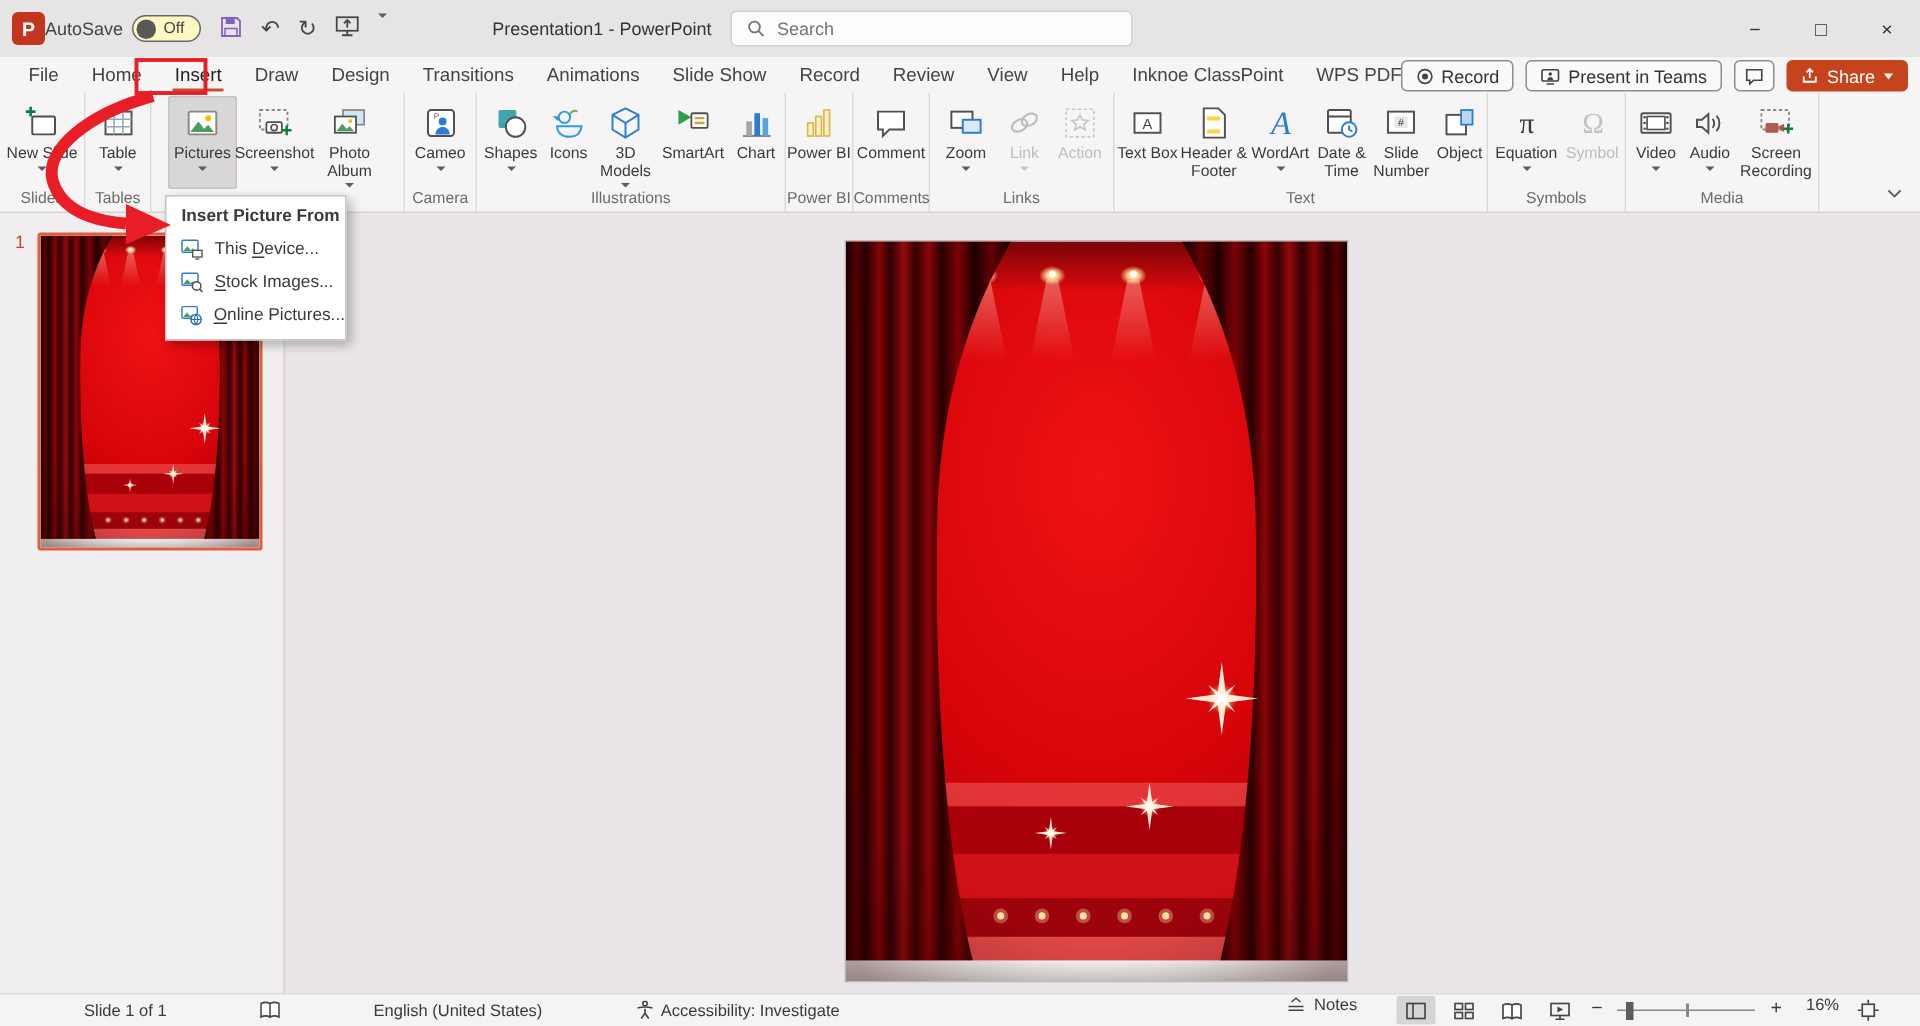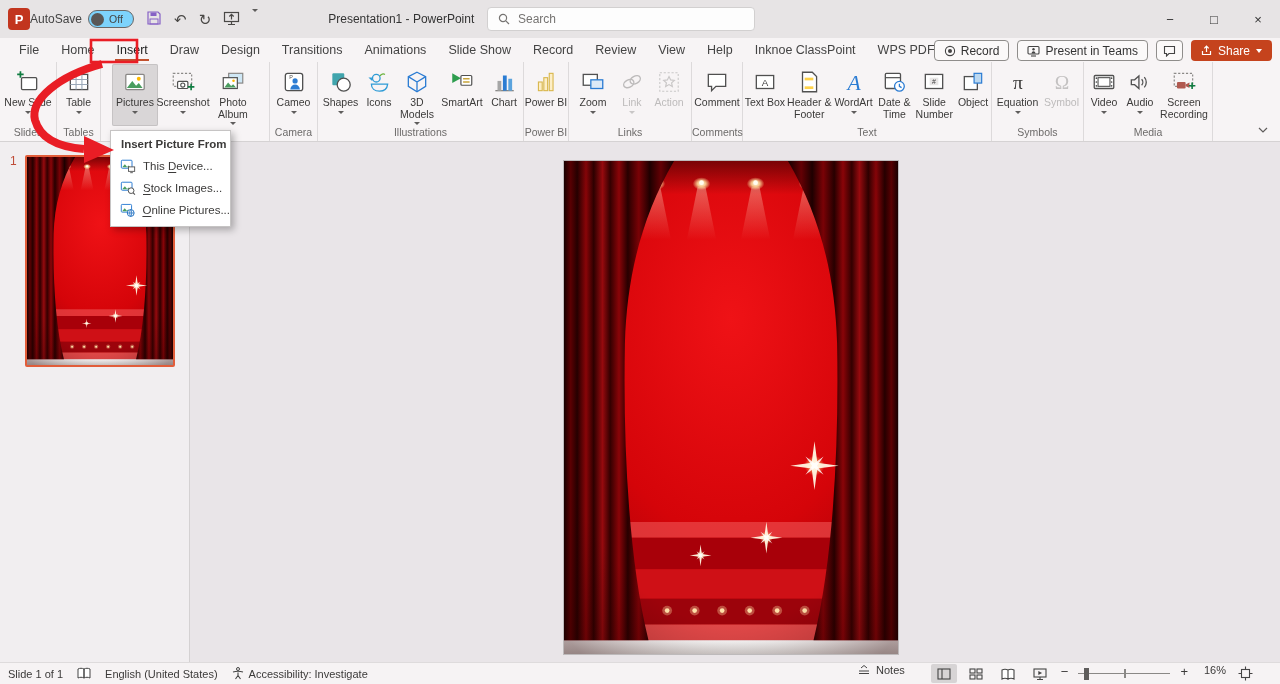--- a/index.html
+++ b/index.html
@@ -4,21 +4,21 @@
 <style>
   * { margin:0; padding:0; box-sizing:border-box; }
   html,body { width:1280px; height:684px; overflow:hidden; }
   body { font-family:"Liberation Sans", sans-serif; position:relative; background:#e9e5e8; color:#3b3a39; user-select:none; }
 
   
   .titlebar { position:absolute; left:0; top:0; width:1280px; height:38px; background:#e7e4e5; display:flex; align-items:center; }
   .applogo { width:22px; height:22px; margin-left:8px; border-radius:4px; background:#c2351e; color:#fff; font-weight:bold; font-size:13px; display:flex; align-items:center; justify-content:center; }
   .qat { display:flex; align-items:center; gap:12px; font-size:12px; color:#444; }
   .autosave { display:flex; align-items:center; gap:6px; }
-  .toggle { width:46px; height:18px; border:1px solid #6a6867; border-radius:10px; background:#7dd3fc; display:flex; align-items:center; padding:0 5px 0 2px; gap:5px; }
+  .toggle { width:46px; height:18px; border:1px solid #6a6867; border-radius:10px; background:#fef9c3; display:flex; align-items:center; padding:0 5px 0 2px; gap:5px; }
   .knob { width:13px; height:13px; border-radius:50%; background:#5a5857; }
   .toggle-label { font-size:10.5px; color:#444; }
   .qbtn { font-size:15px; color:#4a4846; line-height:1; cursor:default; }
   .title-text { font-size:12px; color:#333; margin-left:70px; white-space:nowrap; }
   .searchbox { position:absolute; left:487px; top:7px; width:268px; height:24px; background:#fdfdfd; border:1px solid #d2d0d0; border-radius:4px; display:flex; align-items:center; padding-left:10px; gap:8px; }
   .searchbox .ph { font-size:12px; color:#767472; }
   .winctl { position:absolute; right:0; top:0; height:38px; display:flex; }
   .winbtn { width:44px; height:38px; display:flex; align-items:center; justify-content:center; font-size:13px; color:#333; }
 
   
@@ -62,21 +62,21 @@
   
   .dropdown { position:absolute; left:110px; top:130px; width:121px; background:#ffffff; border:1px solid #c6c4c4; box-shadow:3px 3px 7px rgba(0,0,0,.28); z-index:50; padding-bottom:5px; }
   .dd-header { font-size:11.5px; font-weight:bold; color:#3b3a39; padding:7px 10px 5px 10px; white-space:nowrap; }
   .dd-item { display:flex; align-items:center; gap:7px; height:22px; padding-left:9px; font-size:11.5px; color:#3b3a39; white-space:nowrap; }
   .dd-item u { text-underline-offset:1.5px; }
 
   
   .statusbar { position:absolute; left:0; top:662px; width:1280px; height:22px; background:#f6f3f4; border-top:1px solid #dedbdc; display:flex; align-items:center; font-size:11px; color:#3b3a39; }
   .sb-left { display:flex; align-items:center; gap:14px; margin-left:8px; }
   .sb-right { position:absolute; right:22px; display:flex; align-items:flex-start; gap:6px; }
-  .sb-item { display:flex; align-items:center; gap:5px; white-space:nowrap; }
+  .sb-item { display:flex; align-items:center; gap:5px; white-space:nowrap;margin-left:48px; }
   .viewbtn { width:26px; height:19px; display:flex; align-items:center; justify-content:center; border-radius:2px; }
   .viewbtn.active { background:#d7d4d5; }
   .zoom-slider { display:flex; align-items:center; gap:0; width:96px; position:relative; height:19px; }
   .ztrack { position:absolute; left:2px; right:2px; top:9px; height:1px; background:#8a8886; }
   .ztick { position:absolute; left:50%; top:5px; width:1.5px; height:9px; background:#8a8886; }
   .zthumb { position:absolute; left:8px; top:4px; width:5px; height:12px; background:#5f5d5c; }
   .zoom-pct { width:30px; text-align:right; }
 
   
   .annotation { position:absolute; left:0; top:0; width:1280px; height:684px; z-index:90; pointer-events:none; }
@@ -449,20 +449,34 @@
               <rect x="10" y="8" width="3.5" height="12" fill="#fdeec6" stroke="#d8b64a" stroke-width="1"></rect>
               <rect x="15" y="4" width="3.5" height="16" fill="#fdeec6" stroke="#d8b64a" stroke-width="1"></rect>
             </svg>
           </span>
         <span class="rlabel">Power BI</span>
       </div>
     </div>
     <div class="rgroup-label">Power BI</div>
   </div>
 
+  <div class="rgroup g-comments">
+    <div class="rgroup-buttons">
+      <div class="rbtn w48">
+        <span class="ricon">
+            <svg width="26" height="26" viewBox="0 0 24 24">
+              <path d="M4 5h16v11h-9l-4 4v-4H4z" fill="#fff" stroke="#505050" stroke-width="1.2"></path>
+            </svg>
+          </span>
+        <span class="rlabel">Comment</span>
+      </div>
+    </div>
+    <div class="rgroup-label">Comments</div>
+  </div>
+
   <div class="rgroup g-links">
     <div class="rgroup-buttons">
       <div class="rbtn w46">
         <span class="ricon">
             <svg width="26" height="26" viewBox="0 0 24 24">
               <rect x="3" y="5" width="13" height="10" fill="#fff" stroke="#505050" stroke-width="1.2"></rect>
               <rect x="10" y="10" width="11" height="8" fill="#dce9f7" stroke="#2b7cd3" stroke-width="1.2"></rect>
             </svg>
           </span>
         <span class="rlabel">Zoom</span>
@@ -482,34 +496,20 @@
         <span class="ricon">
             <svg width="26" height="26" viewBox="0 0 24 24">
               <rect x="3.5" y="3.5" width="17" height="17" fill="none" stroke="#c9c7c7" stroke-width="1" stroke-dasharray="2 1.6"></rect>
               <path d="M12 7l1.5 3.1 3.4.4-2.5 2.3.7 3.4L12 14.4l-3.1 1.8.7-3.4-2.5-2.3 3.4-.4z" fill="none" stroke="#c9c7c7" stroke-width="1.1"></path>
             </svg>
           </span>
         <span class="rlabel">Action</span>
       </div>
     </div>
     <div class="rgroup-label">Links</div>
-  </div>
-
-  <div class="rgroup g-comments">
-    <div class="rgroup-buttons">
-      <div class="rbtn w48">
-        <span class="ricon">
-            <svg width="26" height="26" viewBox="0 0 24 24">
-              <path d="M4 5h16v11h-9l-4 4v-4H4z" fill="#fff" stroke="#505050" stroke-width="1.2"></path>
-            </svg>
-          </span>
-        <span class="rlabel">Comment</span>
-      </div>
-    </div>
-    <div class="rgroup-label">Comments</div>
   </div>
 
   <div class="rgroup g-text">
     <div class="rgroup-buttons">
       <div class="rbtn w44">
         <span class="ricon">
             <svg width="26" height="26" viewBox="0 0 24 24">
               <rect x="4" y="6" width="16" height="12" fill="#fff" stroke="#505050" stroke-width="1.2"></rect>
               <text x="12" y="15.5" font-size="9" text-anchor="middle" fill="#444">A</text>
             </svg>

